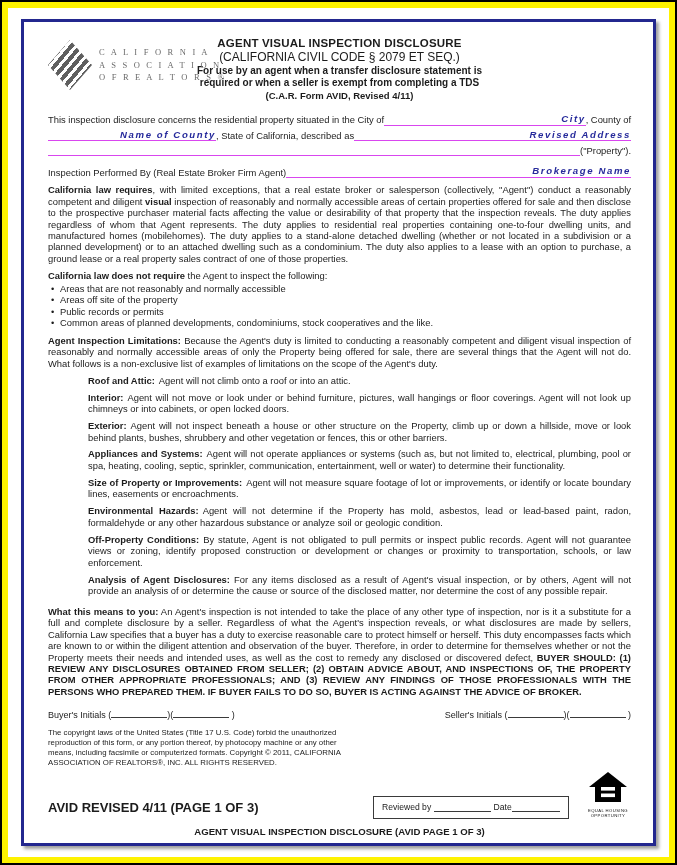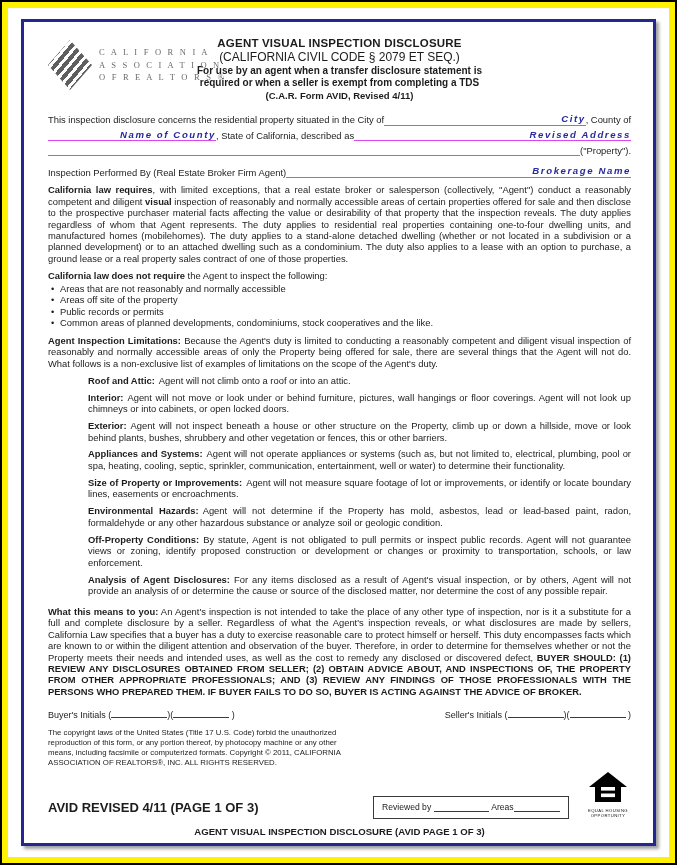--- a/index.html
+++ b/index.html
@@ -150,21 +150,21 @@
       <span>
         <span>Seller's Initials (</span><span class="init-blank"></span><span>)(</span><span class="init-blank"></span><span> )</span>
       </span>
     </div>
 
     <div class="copyright">The copyright laws of the United States (Title 17 U.S. Code) forbid the unauthorized reproduction of this form, or any portion thereof, by photocopy machine or any other means, including facsimile or computerized formats. Copyright © 2011, CALIFORNIA ASSOCIATION OF REALTORS®, INC. ALL RIGHTS RESERVED.</div>
 
     <div class="avid-row">
       <div class="avid-text">AVID REVISED 4/11 (PAGE 1 OF 3)</div>
       <div class="reviewed-box">
-        <span>Reviewed by</span>&nbsp;<span class="rb-blank" style="width:62px"></span>&nbsp;<span>Areas</span><span class="rb-blank" style="width:52px"></span>
+        <span>Reviewed by</span>&nbsp;<span class="rb-blank" style="width:62px"></span>&nbsp;<span>Date</span><span class="rb-blank" style="width:52px"></span>
       </div>
       <div class="eh-logo">
         <svg width="40" height="34" viewBox="0 0 40 34">
           <path d="M20 0 L1 15 H7 V30 H33 V15 H39 Z" fill="#000"></path>
           <rect x="13" y="15" width="14" height="3.6" fill="#fff"></rect>
           <rect x="13" y="21.5" width="14" height="3.6" fill="#fff"></rect>
         </svg>
         <div class="eh-caption">EQUAL HOUSING</div>
         <div class="eh-caption">OPPORTUNITY</div>
       </div>

